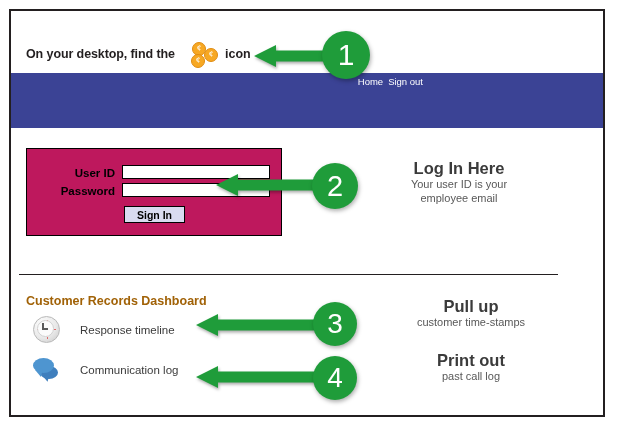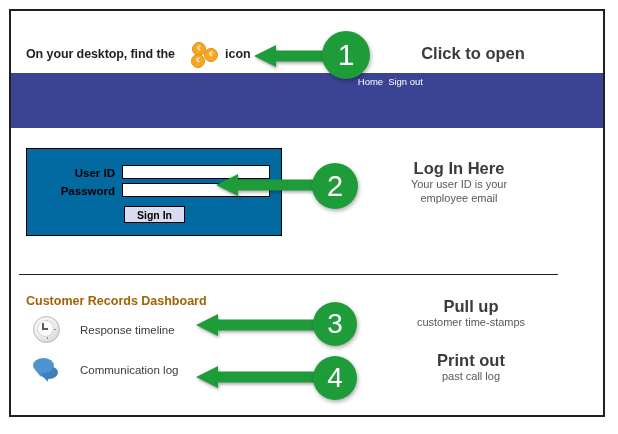--- a/index.html
+++ b/index.html
@@ -110,21 +110,21 @@
 
   
   .login-box {
     position: absolute;
     left: 15px;
     top: 137px;
     width: 256px;
     height: 88px;
     border: 1.6px solid #000000;
     box-sizing: border-box;
-    background: #0369a1;
+    background: #be185d;
   }
   .field-label {
     position: absolute;
     font-size: 11.5px;
     font-weight: bold;
     color: #000000;
     text-align: right;
     white-space: nowrap;
   }
   .field-input {
@@ -403,24 +403,20 @@
     <svg width="130" height="22" viewBox="0 0 130 22">
       <polygon points="0,11 22,0 22,5.5 130,5.5 130,16.5 22,16.5 22,22" fill="#1f9c3a"></polygon>
     </svg>
   </div>
 
   <div class="badge badge-1">1</div>
   <div class="badge badge-2">2</div>
   <div class="badge badge-3">3</div>
   <div class="badge badge-4">4</div>
 
-  <div class="callout callout-1">
-    <div class="callout-head">Click to open</div>
-    <div class="callout-sub"></div>
-  </div>
 
   <div class="callout callout-2">
     <div class="callout-head">Log In Here</div>
     <div class="callout-sub">Your user ID is your<br>employee email</div>
   </div>
 
   <div class="callout callout-3">
     <div class="callout-head">Pull up</div>
     <div class="callout-sub">customer time-stamps</div>
   </div>

